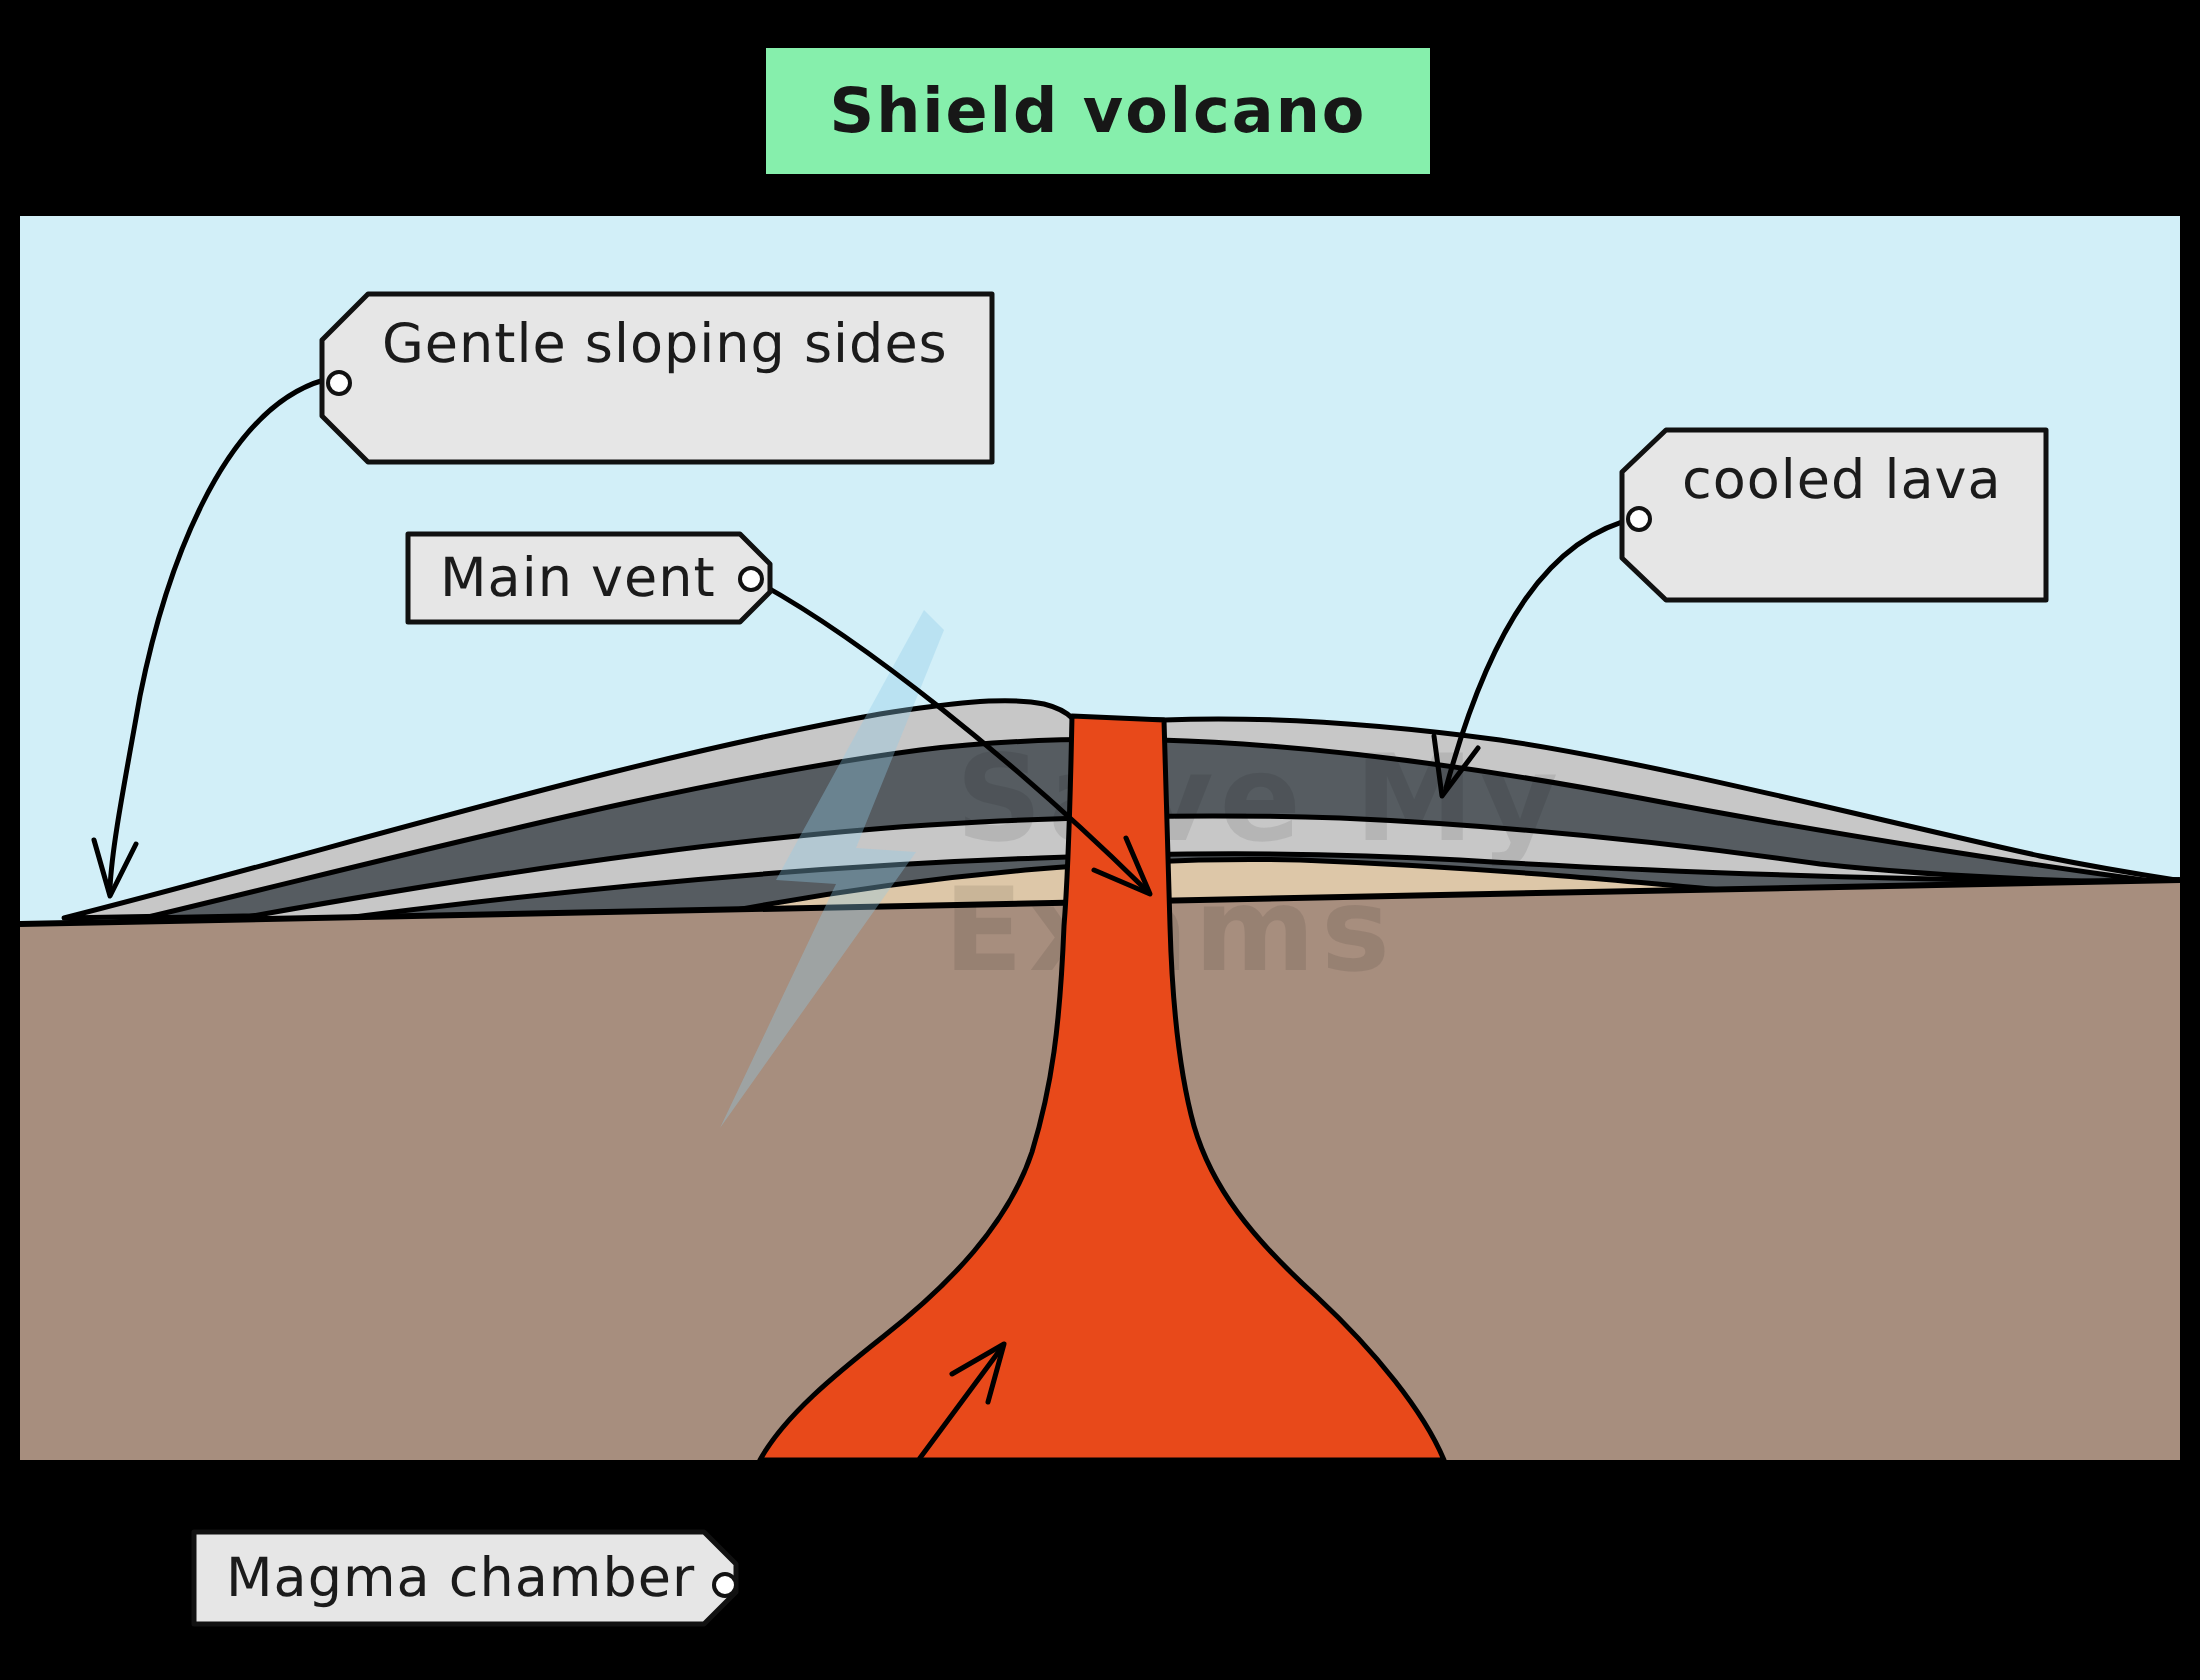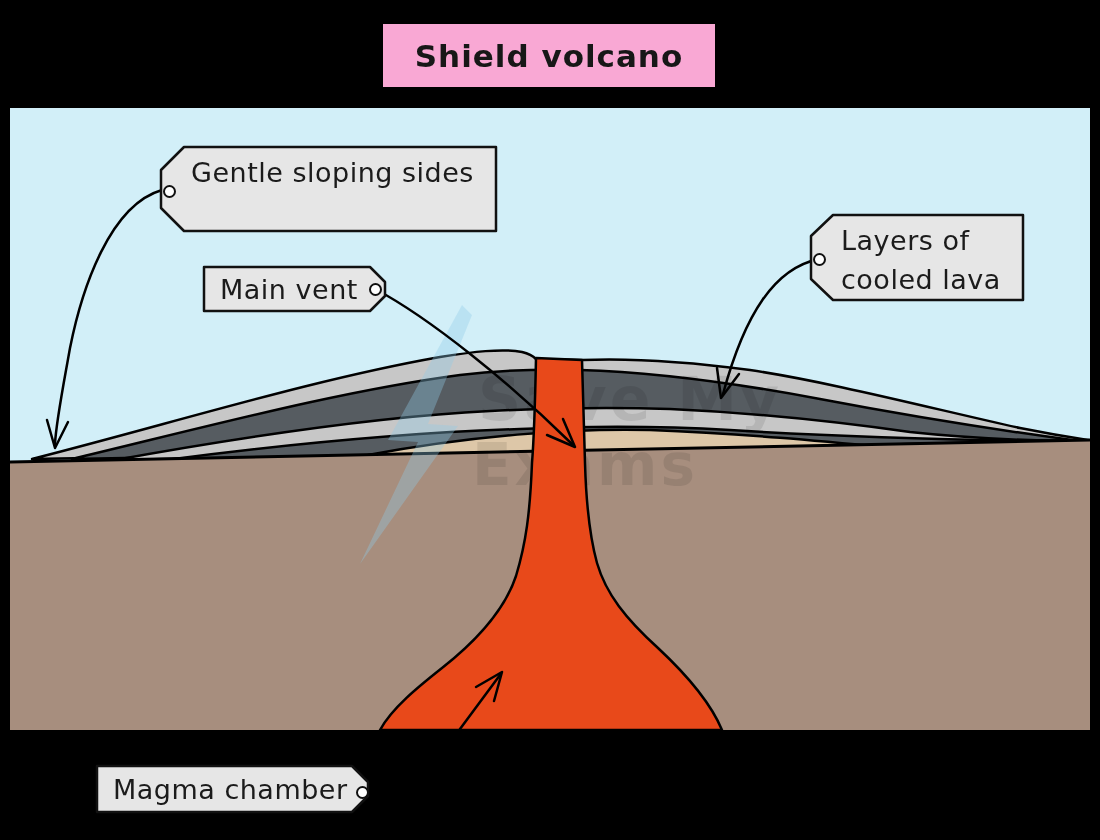--- a/index.html
+++ b/index.html
@@ -3,21 +3,21 @@
 <meta charset="utf-8">
 <style>
   html,body{margin:0;padding:0;}
   body{
     width:1100px;height:840px;position:relative;overflow:hidden;
     background:#000;
     font-family:"DejaVu Sans","Liberation Sans",sans-serif;
   }
   .title-box{
     position:absolute;left:383px;top:24px;width:332px;height:63px;
-    background:#f9a8d4;display:flex;align-items:center;justify-content:center;
+    background:#86efac;display:flex;align-items:center;justify-content:center;
     font-size:31px;font-weight:bold;color:#171717;letter-spacing:1px;
   }
   .diagram{
     position:absolute;left:10px;top:108px;width:1080px;height:622px;
   }
   .diagram svg{display:block;}
   .tag{position:absolute;}
   .tag svg.tag-bg{position:absolute;left:0;top:0;}
   .tag-text{
     position:absolute;left:0;top:0;width:100%;height:100%;
@@ -112,21 +112,20 @@
     <span class="line">Main vent</span>
   </div>
   <span class="eyelet" style="left:167px;top:18px;"></span>
 </div>
 
 <div class="tag" id="tag-layers" style="left:809px;top:213px;width:216px;height:89px;">
   <svg class="tag-bg" width="216" height="89">
     <polygon points="24,2 214,2 214,87 24,87 2,66 2,23" stroke="#111" stroke-width="2.5" stroke-linejoin="round" fill="#E6E6E6"></polygon>
   </svg>
   <div class="tag-text">
-    <span class="line">Layers of</span>
     <span class="line">cooled lava</span>
   </div>
   <span class="eyelet" style="left:4px;top:40px;"></span>
 </div>
 
 <div class="tag" id="tag-chamber" style="left:95px;top:764px;width:275px;height:50px;text-decoration:underline;">
   <svg class="tag-bg" width="275" height="50">
     <polygon points="2,2 257,2 273,18 273,32 257,48 2,48" stroke="#111" stroke-width="2.5" stroke-linejoin="round" fill="#E6E6E6"></polygon>
   </svg>
   <div class="tag-text">

